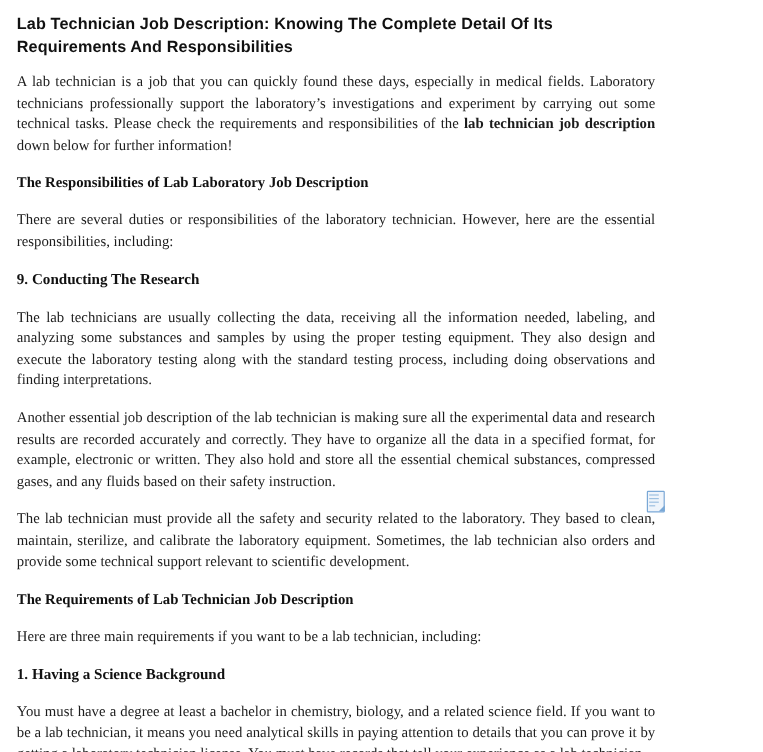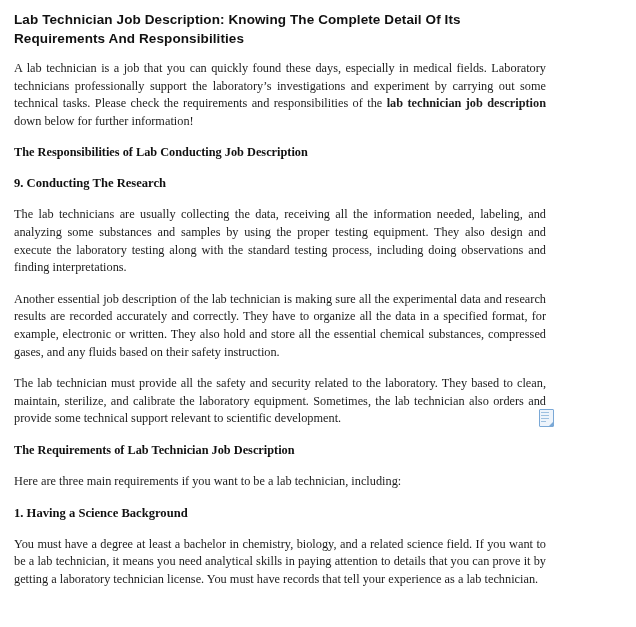--- a/index.html
+++ b/index.html
@@ -96,22 +96,23 @@
 </style>
 </head>
 <body>
 
 <div class="page">
 
   <h1 class="doc-title">Lab Technician Job Description: Knowing The Complete Detail Of Its Requirements And Responsibilities</h1>
 
   <p class="body-text"><span>A lab technician is a job that you can quickly found these days, especially in medical fields. Laboratory technicians professionally support the laboratory’s investigations and experiment by carrying out some technical tasks. Please check the requirements and responsibilities of the </span><span class="bold-inline">lab technician job description</span><span> down below for further information!</span></p>
 
-  <h2 class="section-head">The Responsibilities of Lab Conducting Job Description</h2>
+  <h2 class="section-head">The Responsibilities of Lab Laboratory Job Description</h2>
 
+  <p class="body-text">There are several duties or responsibilities of the laboratory technician. However, here are the essential responsibilities, including:</p>
 
   <h3 class="sub-head">9. Conducting The Research</h3>
   <p class="body-text">The lab technicians are usually collecting the data, receiving all the information needed, labeling, and analyzing some substances and samples by using the proper testing equipment. They also design and execute the laboratory testing along with the standard testing process, including doing observations and finding interpretations.</p>
 
   <p class="body-text">Another essential job description of the lab technician is making sure all the experimental data and research results are recorded accurately and correctly. They have to organize all the data in a specified format, for example, electronic or written. They also hold and store all the essential chemical substances, compressed gases, and any fluids based on their safety instruction.</p>
 
   <p class="body-text">The lab technician must provide all the safety and security related to the laboratory. They based to clean, maintain, sterilize, and calibrate the laboratory equipment. Sometimes, the lab technician also orders and provide some technical support relevant to scientific development.</p>
 
   <h2 class="section-head">The Requirements of Lab Technician Job Description</h2>
 

